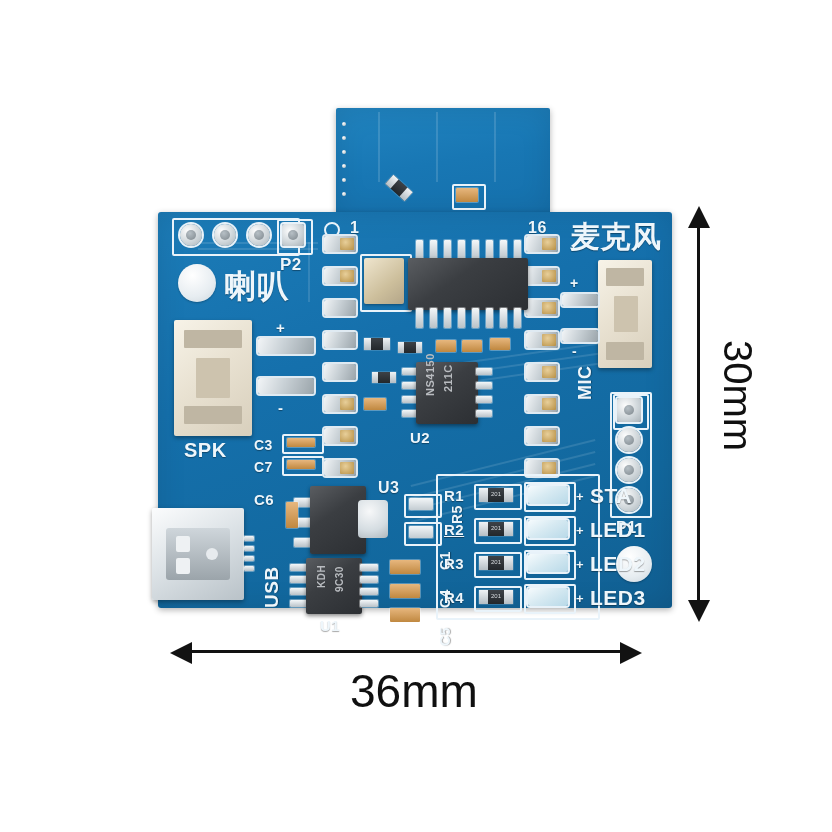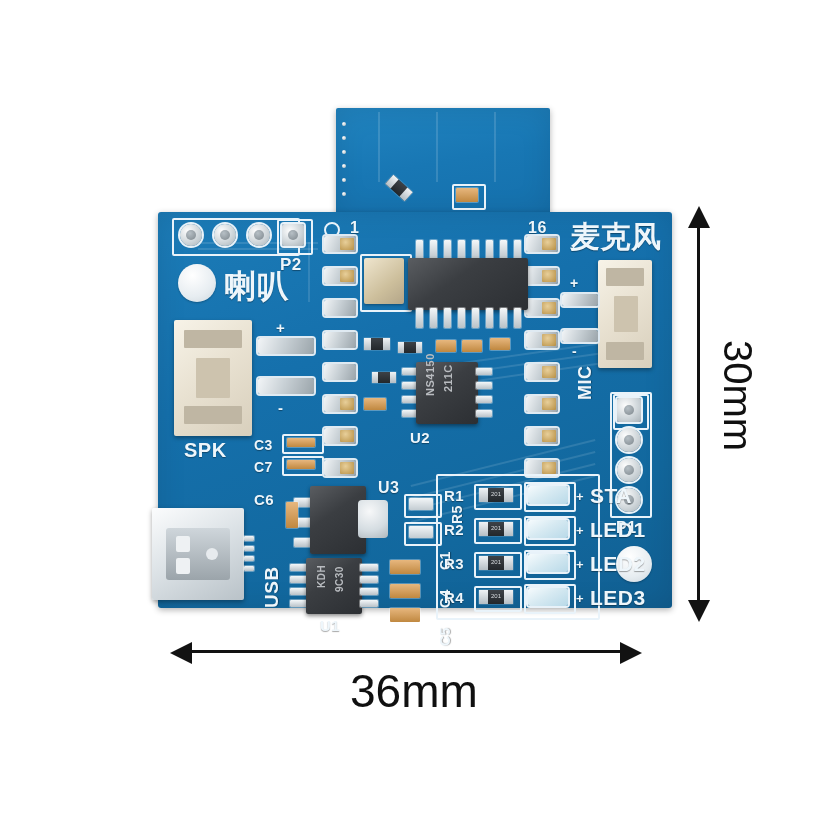--- a/index.html
+++ b/index.html
@@ -360,21 +360,21 @@
         <div class="silkbox" style="left: 316px; top: 272px; width: 44px; height: 22px;"></div>
         <div class="res" style="left: 321px; top: 276px; width: 34px; height: 14px;">
           <div class="t" style="left:0"></div>
           <div class="t" style="right:0"></div>
           <div class="v" style="top: 3px;">201</div>
         </div>
         <div class="silkbox" style="left: 366px; top: 270px; width: 48px; height: 26px;"></div>
         <div class="led" style="left: 370px; top: 274px; width: 40px; height: 18px;"></div>
         <span class="silk" style="left: 418px; top: 278px; font-size: 13px;">+</span>
         <span class="silk" style="left: 432px; top: 273px; font-size: 21px;">STA</span>
-        <span class="silk" style="left: 286px; top: 310px; font-size: 15px;">R2</span>
+        <span class="silk" style="left: 286px; top: 310px; font-size: 15px; text-decoration: underline;">R2</span>
         <div class="silkbox" style="left: 316px; top: 306px; width: 44px; height: 22px;"></div>
         <div class="res" style="left: 321px; top: 310px; width: 34px; height: 14px;">
           <div class="t" style="left:0"></div>
           <div class="t" style="right:0"></div>
           <div class="v" style="top: 3px;">201</div>
         </div>
         <div class="silkbox" style="left: 366px; top: 304px; width: 48px; height: 26px;"></div>
         <div class="led" style="left: 370px; top: 308px; width: 40px; height: 18px;"></div>
         <span class="silk" style="left: 418px; top: 312px; font-size: 13px;">+</span>
         <span class="silk" style="left: 432px; top: 307px; font-size: 21px;">LED1</span>

